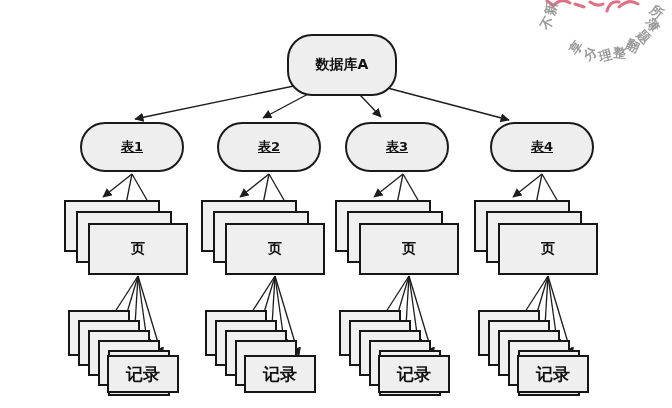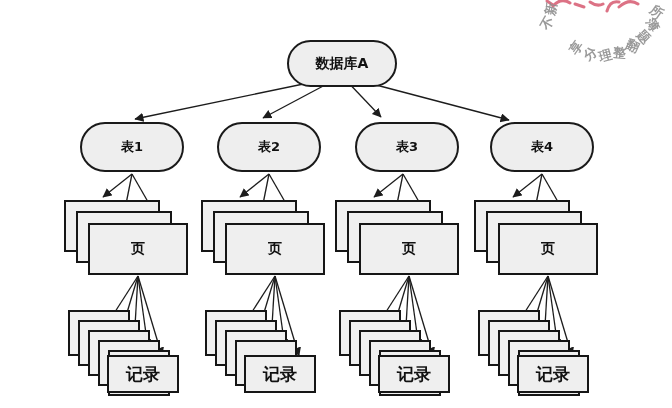--- a/index.html
+++ b/index.html
@@ -8,21 +8,21 @@
     font-family:"DejaVu Sans","Liberation Sans",sans-serif;
   }
   #arrow-layer{position:absolute;left:0;top:0;width:672px;height:408px;}
   .node{
     position:absolute;display:flex;align-items:center;justify-content:center;
     background:#eeeeee;border:2px solid #1a1a1a;box-sizing:border-box;
     font-weight:bold;color:#111;
   }
   .node.stadium{border-radius:25px;}
   .db{font-size:14px;}
-  .table{font-size:13px;}
+  .table{font-size:13px;text-decoration:underline;}
   .sheet{
     position:absolute;background:#f0f0f0;border:2px solid #161616;box-sizing:border-box;
   }
   .sheet.front{
     display:flex;align-items:center;justify-content:center;
     font-weight:bold;color:#111;background:#efefef;
   }
   .page-front{font-size:14px;}
   .record-front{font-size:17px;text-align:right;}
   .wm-credit{
@@ -88,21 +88,21 @@
     <g stroke="#d65a70" stroke-width="3" stroke-linecap="round" fill="none" opacity="0.85">
       <path d="M553,6 q8,-9 17,-3"></path>
       <path d="M575,4 l9,3"></path>
       <path d="M590,2 q7,5 13,2"></path>
       <path d="M607,11 q3,-11 12,-9"></path>
       <path d="M619,7 q10,-9 19,-3"></path>
       <path d="M547,1 l6,4"></path>
     </g>
   </svg>
 
-  <div class="node stadium db" id="db-node" style="left:287px;top:40px;width:110px;height:47px;">
+  <div class="node stadium db" id="db-node" style="left:287px;top:34px;width:110px;height:62px;">
     <span>数据库A</span>
   </div>
 
   <div id="columns">
       <div class="node stadium table" style="left:80px;top:122px;width:104px;height:50px;">
         <span>表1</span>
       </div>
       <div class="sheet" style="left:64px;top:200px;width:96px;height:52px;"></div>
       <div class="sheet" style="left:76px;top:211px;width:96px;height:52px;"></div>
       <div class="sheet front page-front" style="left:88px;top:223px;width:100px;height:52px;">
@@ -124,21 +124,21 @@
       <div class="sheet front page-front" style="left:225px;top:223px;width:100px;height:52px;">
         <span>页</span>
       </div>
       <div class="sheet" style="left:205px;top:310px;width:62px;height:46px;"></div>
       <div class="sheet" style="left:215px;top:320px;width:62px;height:46px;"></div>
       <div class="sheet" style="left:225px;top:330px;width:62px;height:46px;"></div>
       <div class="sheet" style="left:235px;top:340px;width:62px;height:46px;"></div>
       <div class="sheet front record-front" style="left:244px;top:355px;width:72px;height:38px;">
         <span>记录</span>
       </div>
-      <div class="node stadium table" style="left:355px;top:122px;width:104px;height:50px;">
+      <div class="node stadium table" style="left:345px;top:122px;width:104px;height:50px;">
         <span>表3</span>
       </div>
       <div class="sheet" style="left:335px;top:200px;width:96px;height:52px;"></div>
       <div class="sheet" style="left:347px;top:211px;width:96px;height:52px;"></div>
       <div class="sheet front page-front" style="left:359px;top:223px;width:100px;height:52px;">
         <span>页</span>
       </div>
       <div class="sheet" style="left:339px;top:310px;width:62px;height:46px;"></div>
       <div class="sheet" style="left:349px;top:320px;width:62px;height:46px;"></div>
       <div class="sheet" style="left:359px;top:330px;width:62px;height:46px;"></div>

